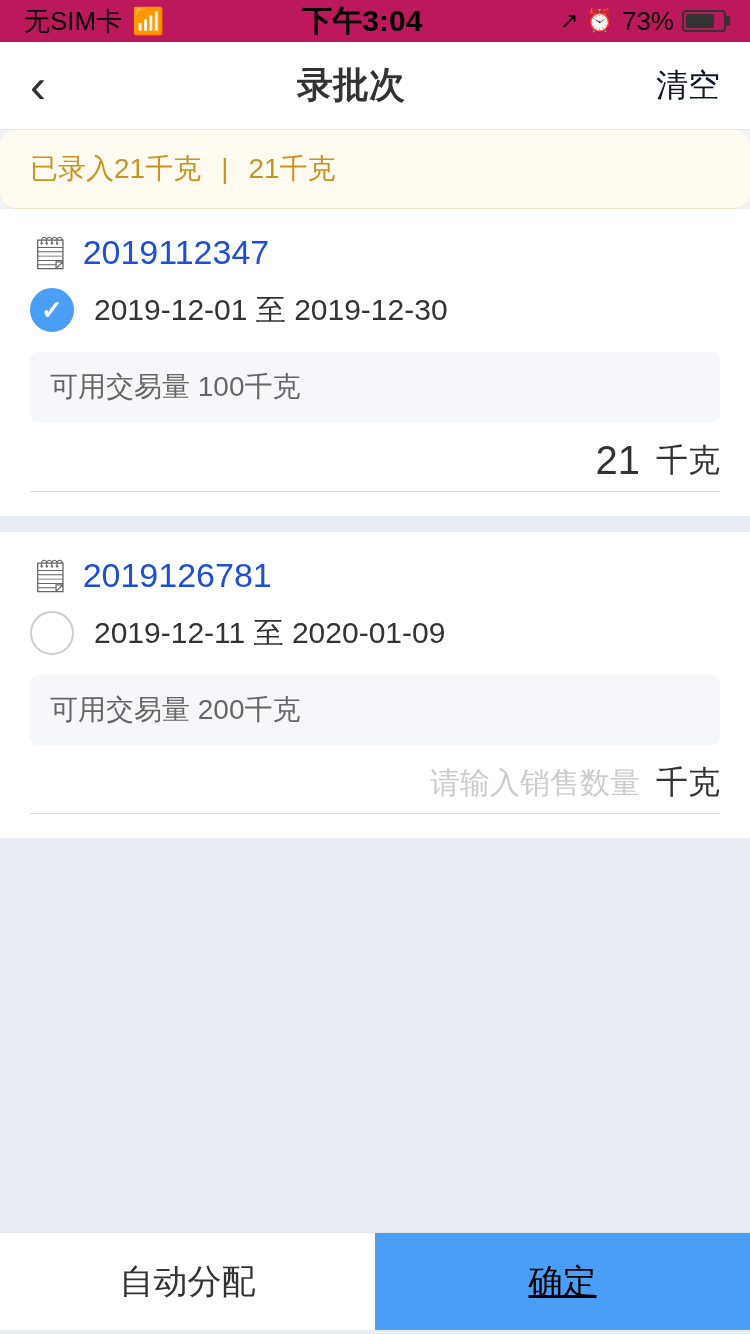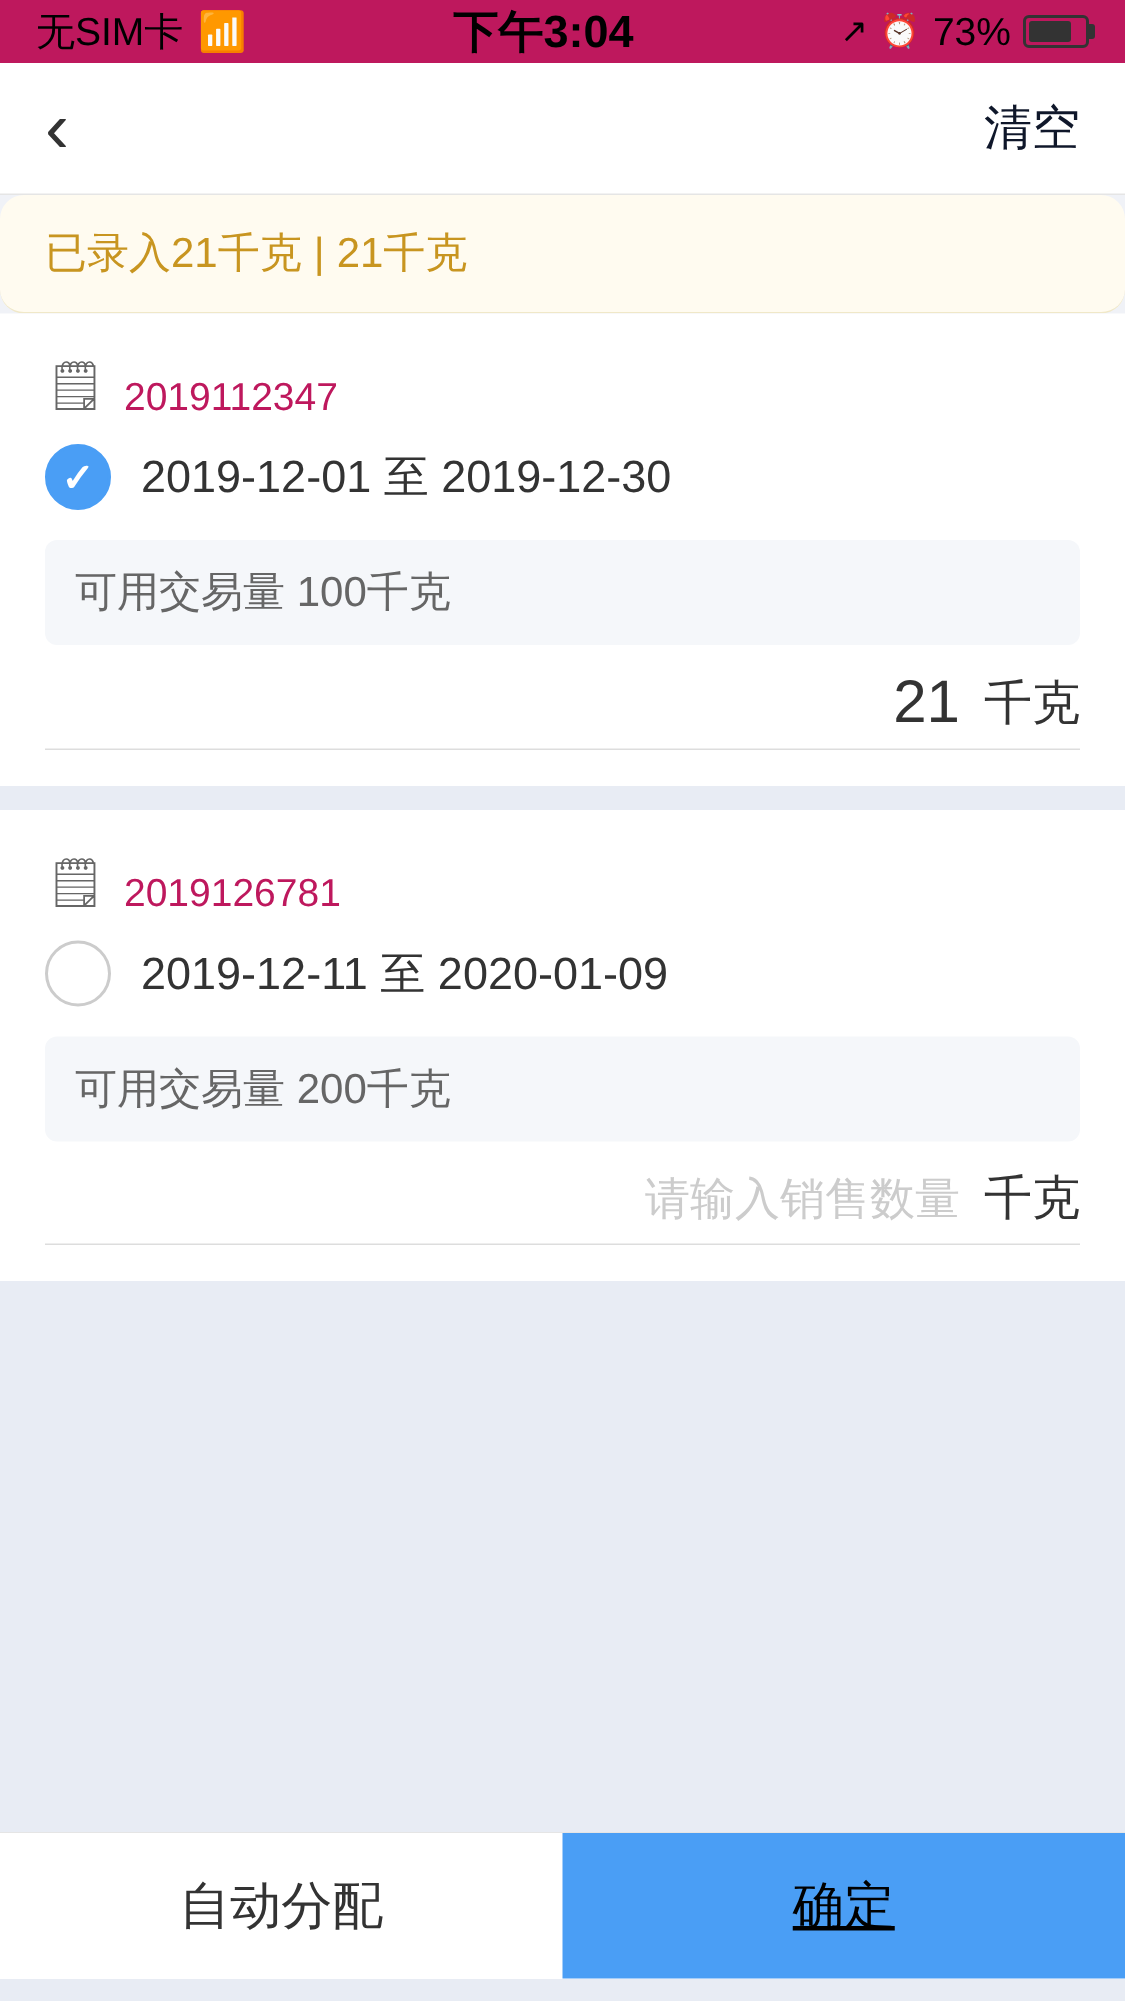--- a/index.html
+++ b/index.html
@@ -79,21 +79,21 @@
       color: #0f172a;
       cursor: pointer;
     }
 
     
     .info-banner {
       background: #fffbf0;
       padding: 20px 30px;
       display: flex;
       align-items: center;
-      gap: 8px;
+      gap: 20px;
       border-bottom: 1px solid #f0e8c8;
       border-radius: 16px;
     }
     .info-item {
       color: #c89520;
       font-size: 28px;
     }
     .info-divider {
       color: #c89520;
       font-size: 28px;
@@ -101,24 +101,23 @@
     .batch-item-inner {
       padding: 24px 30px 0 30px;
     }
     .batch-header {
       display: flex;
       align-items: center;
       gap: 12px;
       margin-bottom: 16px;
     }
     .batch-id {
-      font-size: 26px;
+      font-size: 34px;
       font-weight: 500;
-      color: #be185d;
-      margin-top: 16px;
+      color: #1d4ed8;
     }
     .batch-doc-icon {
       font-size: 32px;
       color: #666;
     }
     .batch-date-row {
       display: flex;
       align-items: center;
       gap: 20px;
       margin-bottom: 20px;
@@ -159,21 +158,21 @@
 
     
     .section-sep {
       height: 16px;
       background: #e8ecf4;
     }
 
     
     .footer {
       position: fixed;
-      bottom: 15px;
+      bottom: 4px;
       left: 0;
       width: 750px;
       height: 98px;
       display: flex;
       background: #fff;
       border-top: 1px solid #e5e5e5;
     }
     .footer-auto {
       flex: 1;
       display: flex;
@@ -227,20 +226,21 @@
     <span style="font-size:22px;">⏰</span>
     <span>73%</span>
     <span class="battery-bar">
       <span class="battery-fill"></span>
     </span>
   </div>
 </div>
 
 <div class="nav-bar">
   <span class="nav-back" style="font-size:48px; font-weight:300; color:#333;">‹</span>
+  <span class="nav-title">录批次</span>
   <span class="nav-action">清空</span>
 </div>
 
 <div class="info-banner">
   <span class="info-item">已录入21千克</span>
   <span class="info-divider">|</span>
   <span class="info-item">21千克</span>
 </div>
 
 <div class="main-content">

